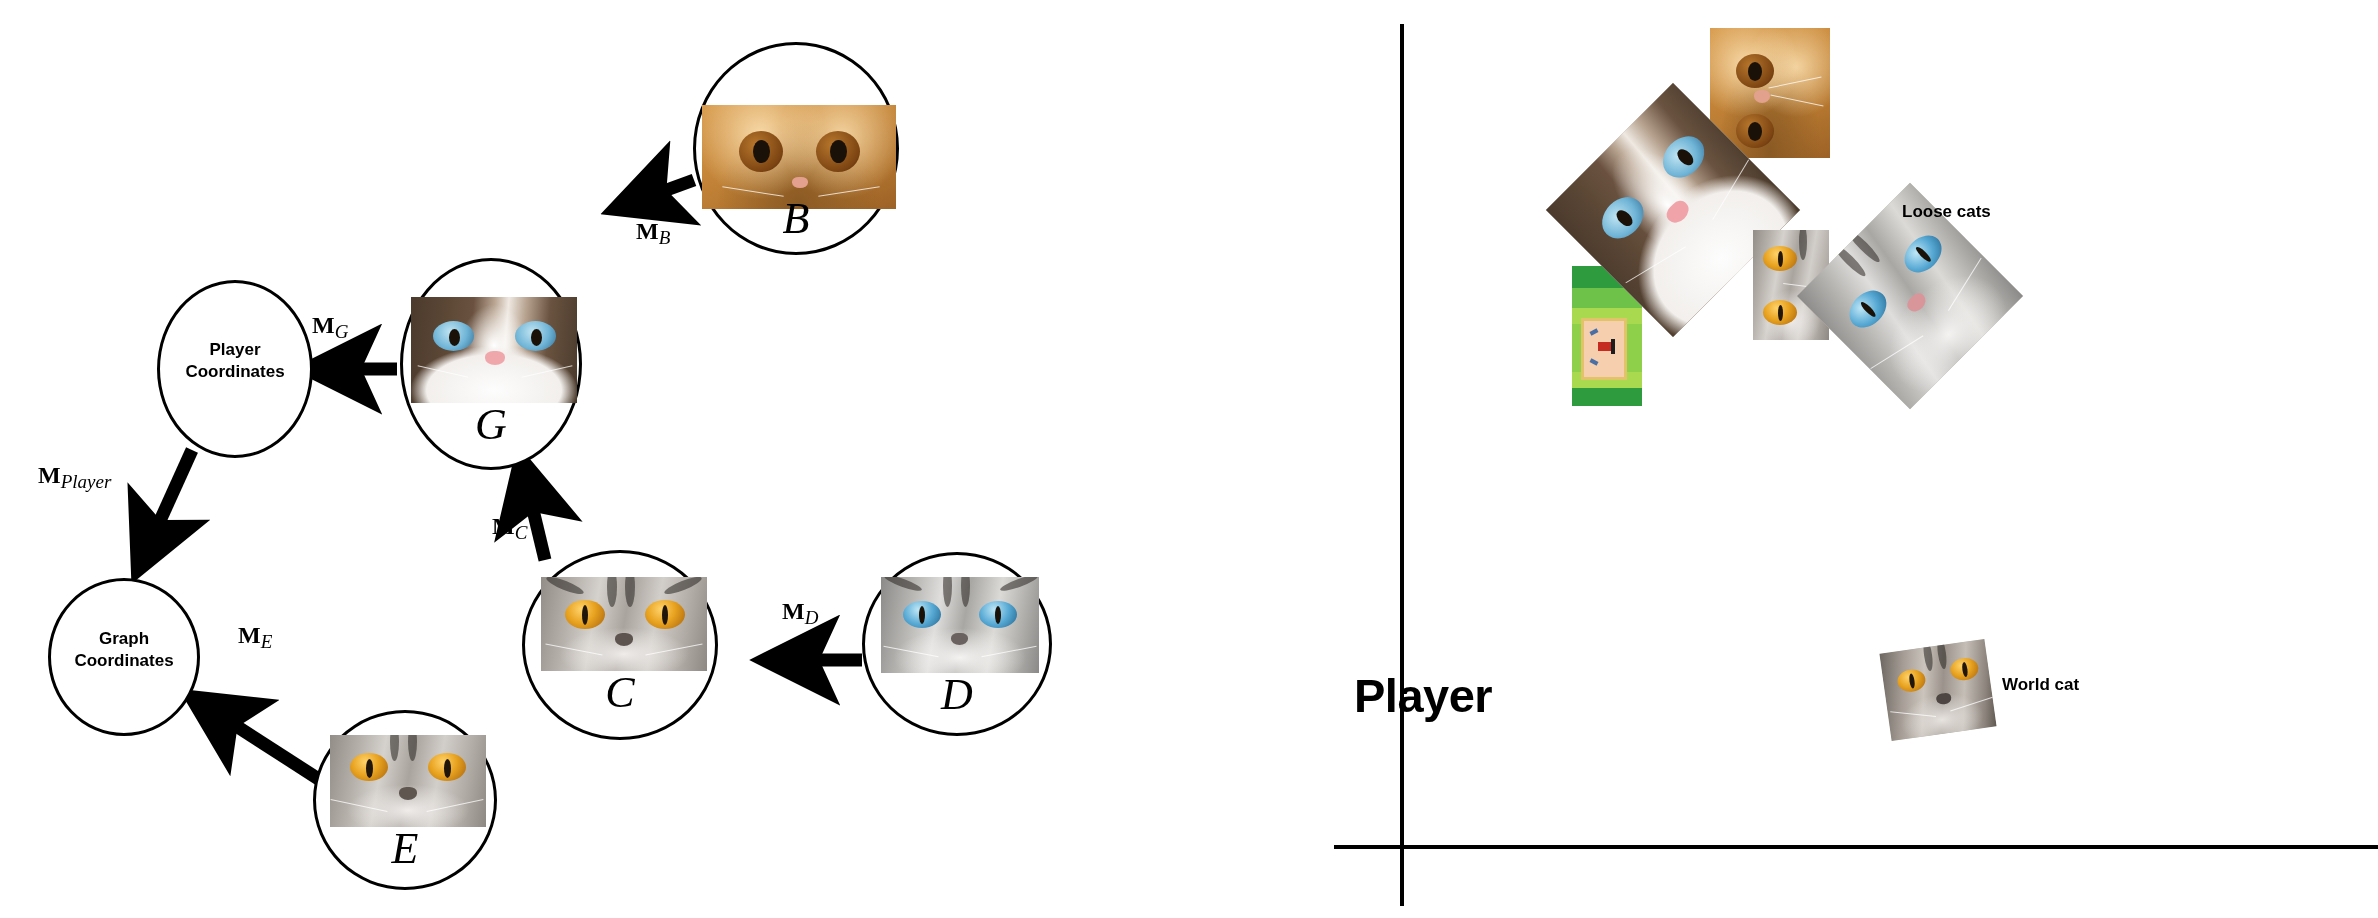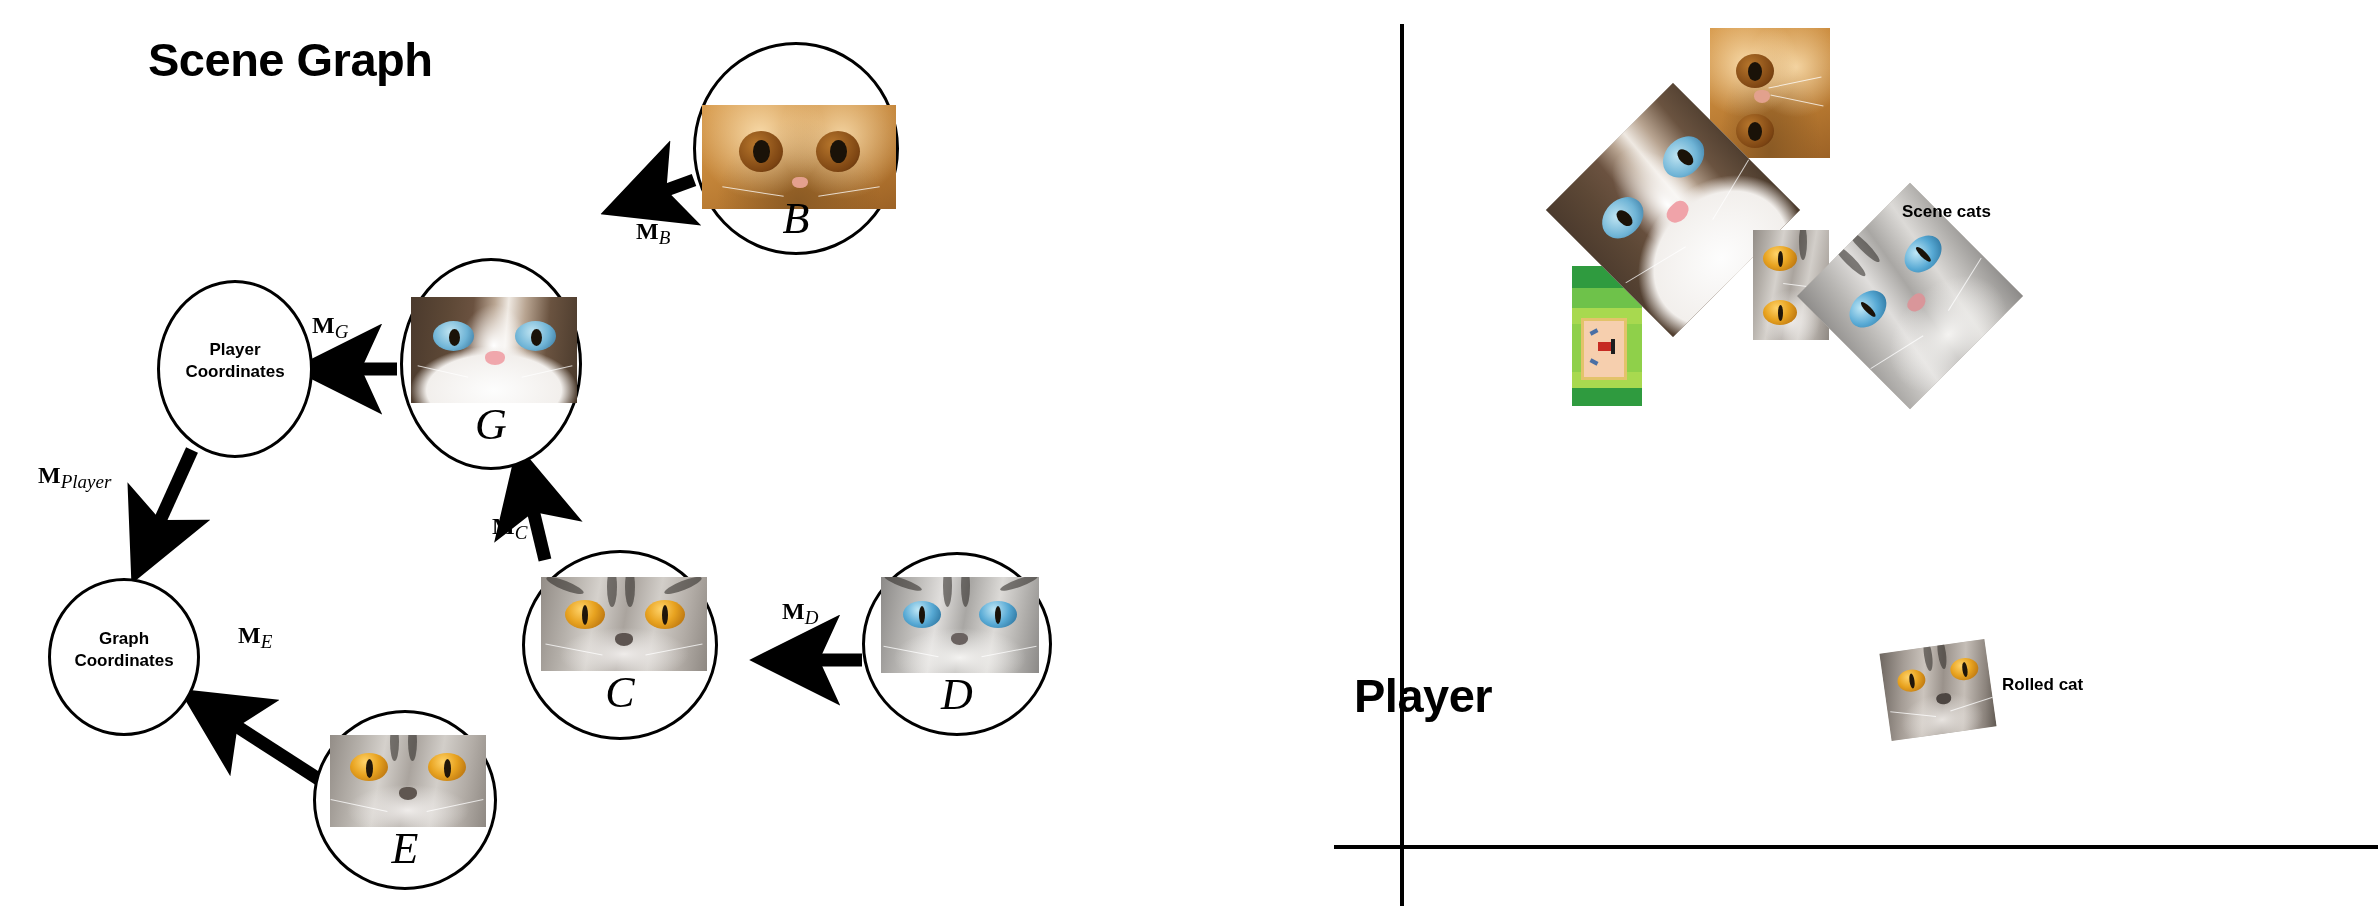--- a/index.html
+++ b/index.html
@@ -184,21 +184,20 @@
   .cat-silver .eye { background: radial-gradient(circle at 40% 32%, #bfe7f6 0%, #57a9d4 50%, #20648e 100%); }
 
   
   .sprite-block { position: absolute; }
 </style>
 </head>
 <body>
 
 <div id="scene-graph-panel">
 
-  <div class="panel-title" style="left:148px; top:32px;">Scene Graph</div>
 
   <svg class="arrow-svg" style="left:0; top:0; width:1290px; height:918px;" viewBox="0 0 1290 918">
     <defs>
       <marker id="ah" markerWidth="7" markerHeight="7" refX="5.4" refY="3.5" orient="auto">
         <path d="M0,0 L7,3.5 L0,7 L1.6,3.5 z" fill="#000"></path>
       </marker>
     </defs>
 
     <line x1="694" y1="180" x2="620" y2="207" stroke="#000" stroke-width="13" marker-end="url(#ah)"></line>
 
@@ -399,36 +398,36 @@
       <div class="eye" style="left:20px; top:44px; width:42px; height:31px;"></div>
       <div class="pupil" style="left:38px; top:50px; width:6px; height:20px;"></div>
       <div class="eye" style="left:98px; top:44px; width:42px; height:31px;"></div>
       <div class="pupil" style="left:116px; top:50px; width:6px; height:20px;"></div>
       <div class="nose" style="left:70px; top:82px; width:20px; height:15px; background:#d9969a;"></div>
       <div class="wh" style="left:0px; top:110px; width:62px; transform:rotate(13deg);"></div>
       <div class="wh" style="left:96px; top:110px; width:62px; transform:rotate(-13deg);"></div>
     </div>
   </div>
 
-  <div class="scene-label" style="left:612px; top:202px;">Scene cats</div>
+  <div class="scene-label" style="left:612px; top:202px;">Loose cats</div>
 
   <div class="panel-title" style="left:64px; top:668px;">Player</div>
 
   <div style="position:absolute; left:595px; top:646px; width:106px; height:88px; transform:rotate(-8deg);">
     <div class="cat cat-amber" style="width:106px; height:88px;">
       <div class="fur" style="background:
           radial-gradient(ellipse 56% 42% at 50% 84%, #e8e4e0 0%, rgba(0,0,0,0) 70%),
           linear-gradient(100deg, #6d6660 0%, #a49c95 20%, #cbc4bd 38%, #9a928b 54%, #c5beb7 72%, #8b837c 90%, #5f5851 100%);"></div>
       <div class="stripe" style="left:44px; top:-8px; width:8px; height:32px;"></div>
       <div class="stripe" style="left:58px; top:-8px; width:8px; height:32px;"></div>
       <div class="eye" style="left:14px; top:20px; width:28px; height:22px;"></div>
       <div class="pupil" style="left:26px; top:24px; width:5px; height:15px;"></div>
       <div class="eye" style="left:68px; top:16px; width:28px; height:22px;"></div>
       <div class="pupil" style="left:80px; top:20px; width:5px; height:15px;"></div>
       <div class="nose" style="left:50px; top:48px; width:15px; height:11px; background:#4d4642;"></div>
       <div class="wh" style="left:2px; top:64px; width:46px; transform:rotate(14deg);"></div>
       <div class="wh" style="left:62px; top:62px; width:46px; transform:rotate(-10deg);"></div>
     </div>
   </div>
 
-  <div class="scene-label" style="left:712px; top:675px;">Rolled cat</div>
+  <div class="scene-label" style="left:712px; top:675px;">World cat</div>
 
 </div>
 
 </body></html>

